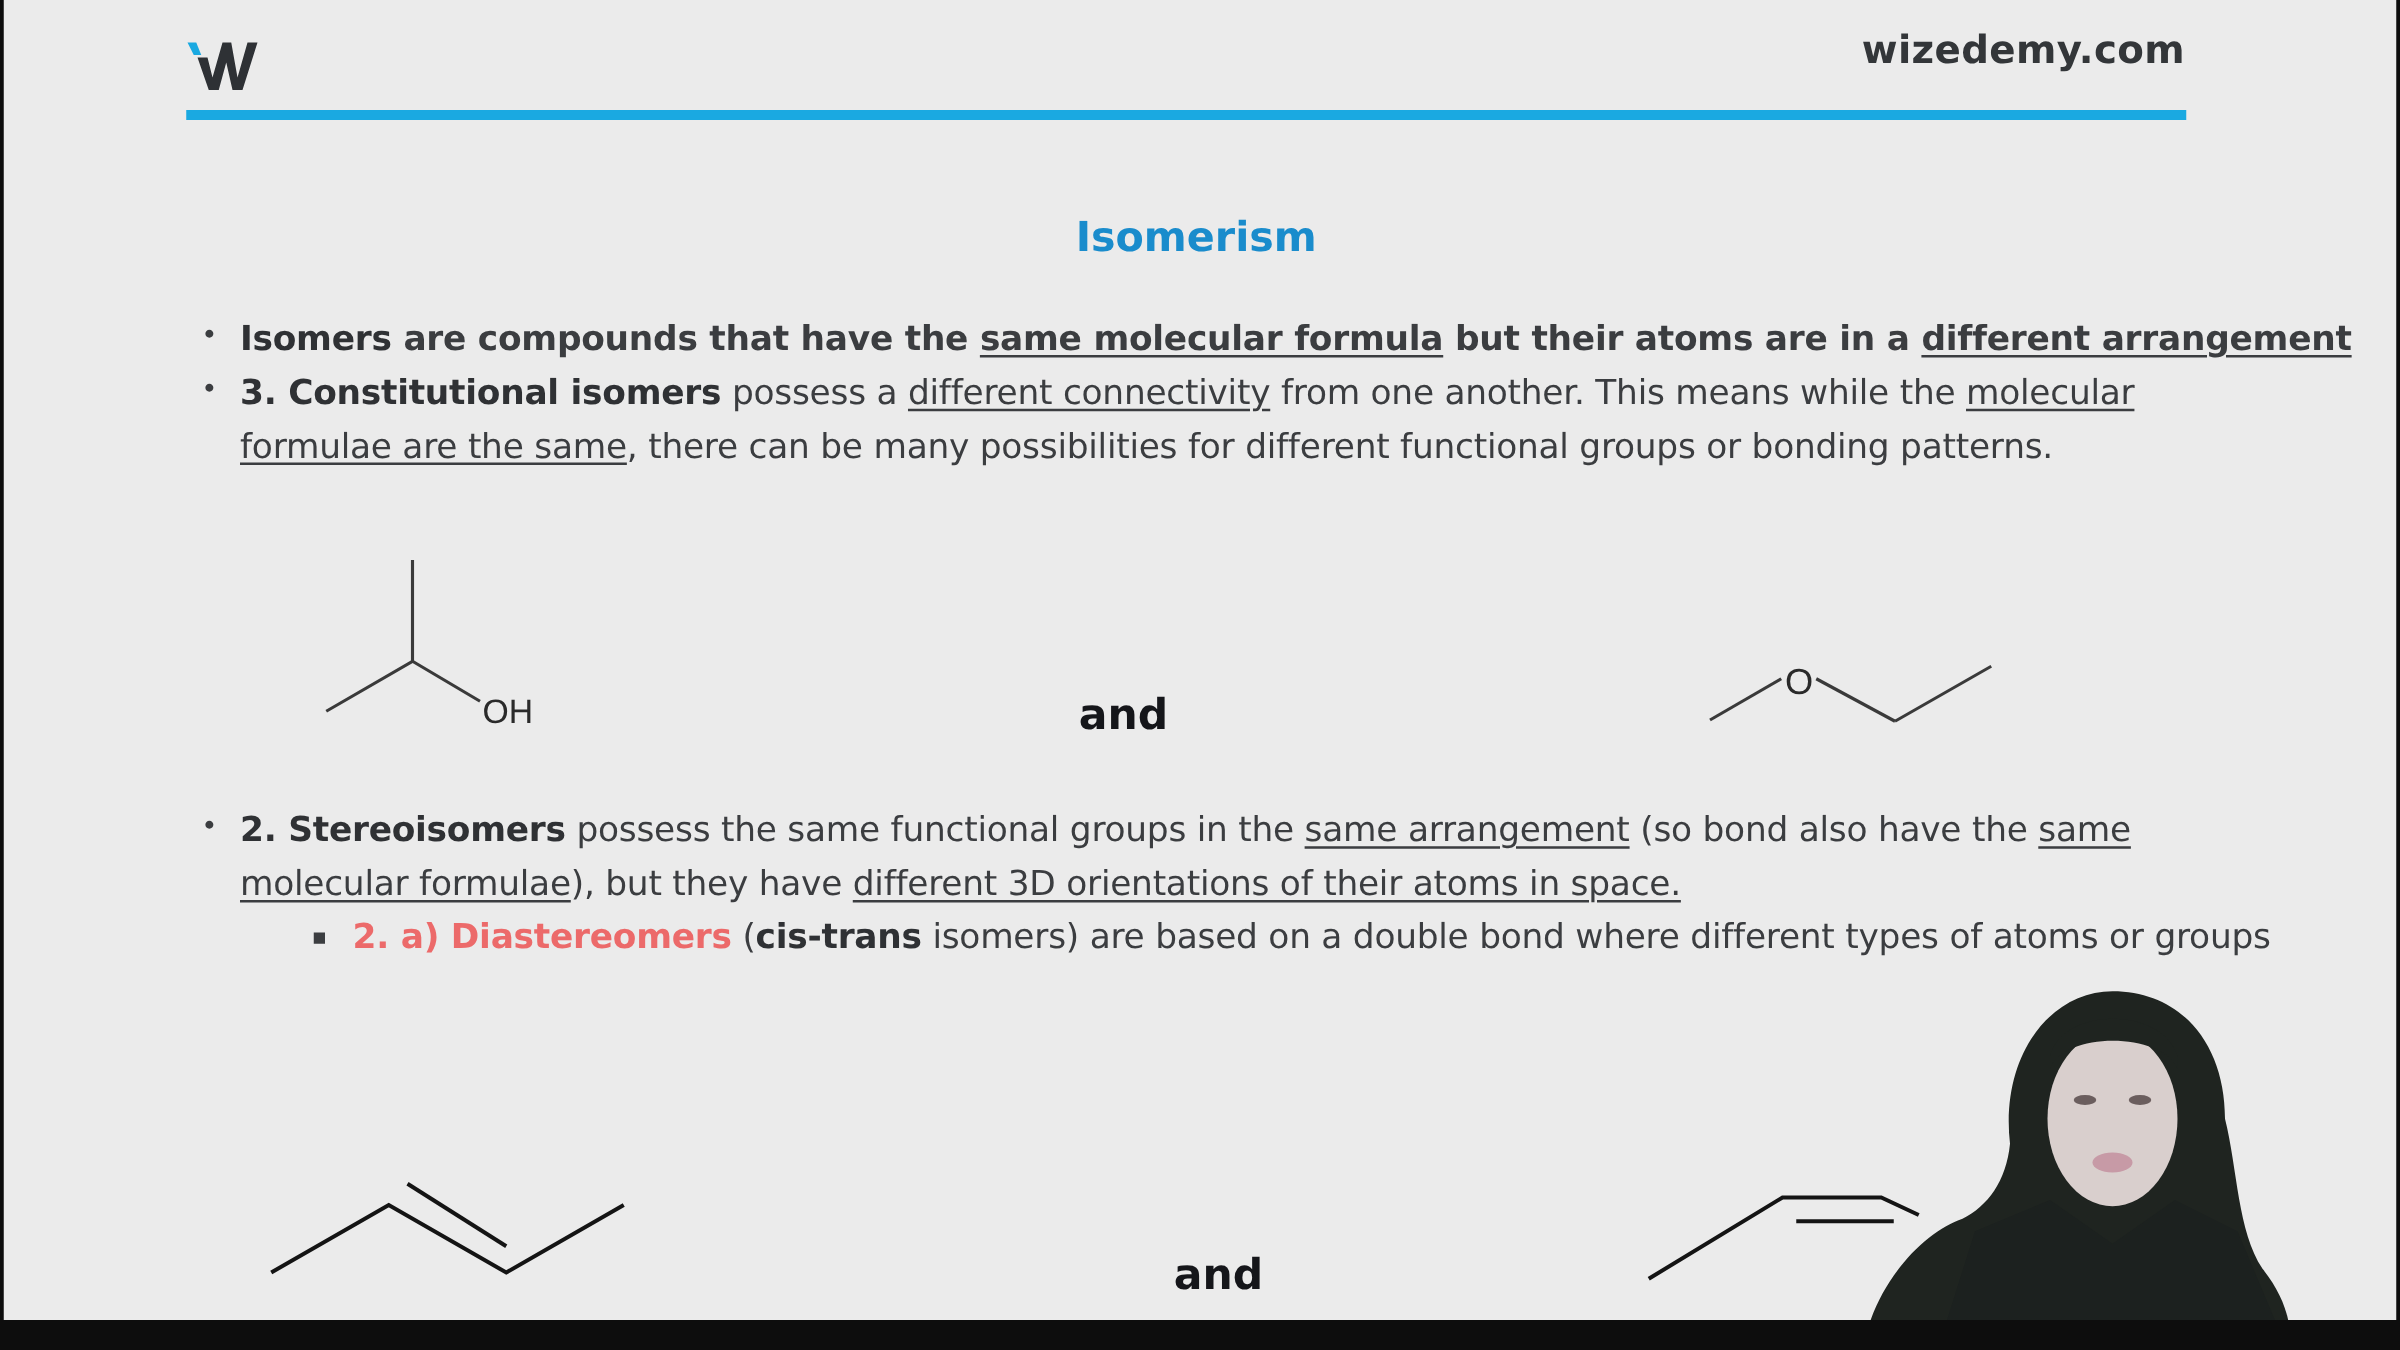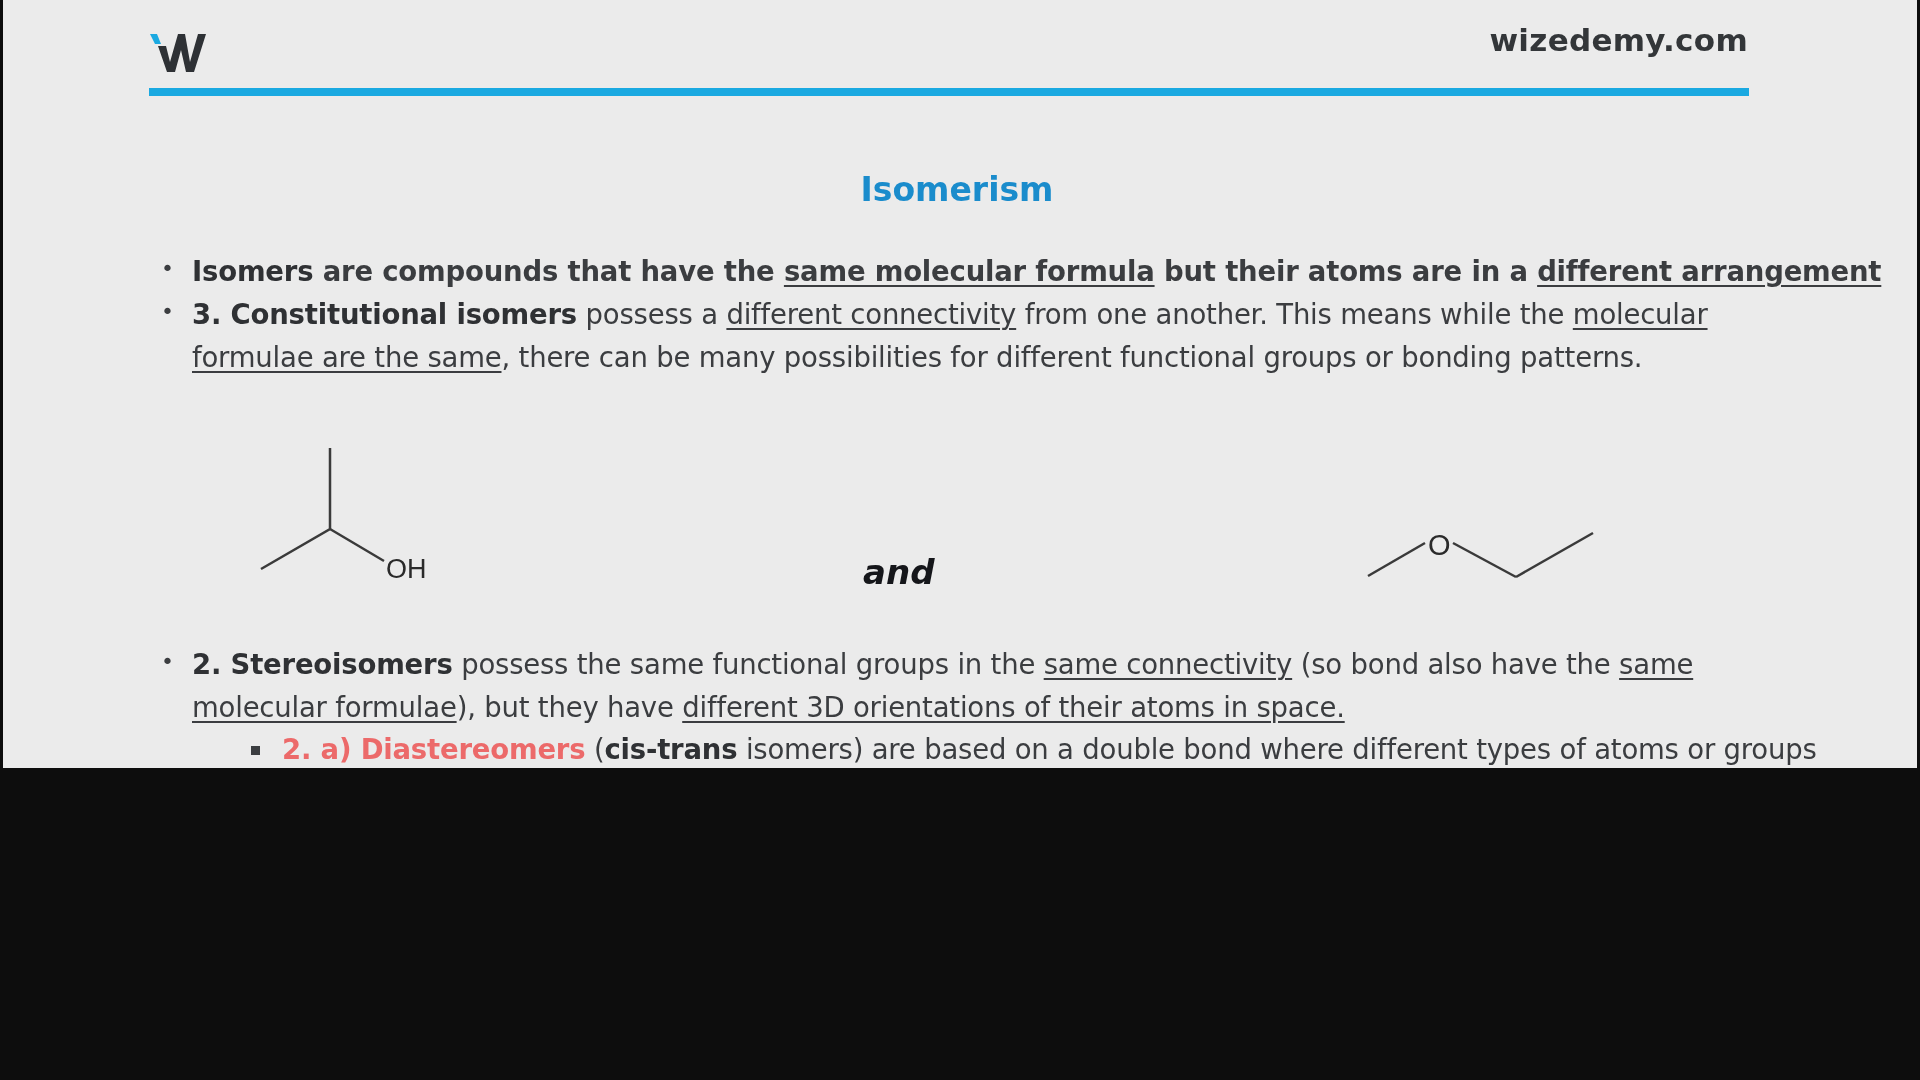--- a/index.html
+++ b/index.html
@@ -1,28 +1,28 @@
 <!DOCTYPE html>
 <html><head>
 <meta charset="utf-8">
 <style>
   html,body{margin:0;padding:0;}
   body{width:1920px;height:1080px;overflow:hidden;background:#0d0d0d;position:relative;font-family:"DejaVu Sans","Liberation Sans",sans-serif;}
-  .slide{position:absolute;left:3px;top:0;width:1914px;height:768px;background:#ebebeb;overflow:hidden;}
+  .slide{position:absolute;left:3px;top:0;width:1914px;height:1056px;background:#ebebeb;overflow:hidden;}
   .logo{position:absolute;left:145px;top:30px;width:62px;height:46px;}
   .site{position:absolute;right:169px;top:22px;font-size:31px;font-weight:bold;color:#333639;letter-spacing:0.3px;}
   .rule{position:absolute;left:146px;top:88px;width:1600px;height:8px;background:#1aa9e1;}
   .title{position:absolute;left:0;width:1868px;top:170px;text-align:center;font-size:33px;font-weight:bold;color:#1a8ccc;margin-left:20px;}
   .para{position:absolute;left:189px;font-size:27.5px;color:#3b3d40;line-height:43px;letter-spacing:-0.2px;white-space:nowrap;}
   .para b{color:#2f3134;}
   .u{text-decoration:underline;text-underline-offset:4px;text-decoration-thickness:2px;}
   .bullet{position:absolute;font-size:22px;color:#3b3d40;}
   .sq{position:absolute;width:9px;height:9px;background:#3b3d40;}
   .red{color:#ec6a6a;font-weight:bold;}
-  .and{position:absolute;font-size:34px;font-weight:bold;font-style:italic;color:#15161a;}
+  .and{position:absolute;font-size:34px;font-weight:bold;color:#15161a;}
   svg.mol{position:absolute;overflow:visible;}
   .presenter{position:absolute;left:1487px;top:785px;width:380px;height:295px;}
 </style>
 </head>
 <body>
 
 <div class="slide">
 
   <svg class="logo" viewBox="0 0 62 46">
     <path d="M2 4 L9 4 L13 14 L7 14 Z" fill="#1aa9e1"></path>
@@ -52,21 +52,21 @@
   <svg class="mol" style="left:1362px;top:515px;" width="240" height="80"></svg>
   <svg class="mol" style="left:1362px;top:515px;" width="240" height="80">
     <line x1="3" y1="61" x2="60" y2="28" stroke="#3a3a3a" stroke-width="2.5"></line>
     <line x1="88" y1="28" x2="151" y2="62" stroke="#3a3a3a" stroke-width="2.5"></line>
     <line x1="151" y1="62" x2="228" y2="18" stroke="#3a3a3a" stroke-width="2.5"></line>
     <text x="63" y="40" font-family="Liberation Sans, sans-serif" font-size="29" fill="#2a2a2a">O</text>
   </svg>
 
   <div class="bullet" style="left:158px;top:649px;">•</div>
   <div class="para" style="top:643px;">
-    <b>2. Stereoisomers</b><span> possess the same functional groups in the </span><span class="u">same connectivity</span><span> (so bond also have the </span><span class="u">same </span><br><span class="u">molecular formulae</span><span>), but  they have </span><span class="u">different 3D orientations of their atoms in space.</span>
+    <b>2. Stereoisomers</b><span> possess the same functional groups in the </span><span class="u">same arrangement</span><span> (so bond also have the </span><span class="u">same </span><br><span class="u">molecular formulae</span><span>), but  they have </span><span class="u">different 3D orientations of their atoms in space.</span>
   </div>
 
   <div class="sq" style="left:248px;top:746px;"></div>
   <div class="para" style="left:279px;top:728px;">
     <span class="red">2. a) Diastereomers</span><span> (</span><b>cis-trans</b><span> isomers) are based on a double bond where different types of atoms or groups</span><br>
   </div>
 
   <svg class="mol" style="left:210px;top:935px;" width="340" height="90">
     <polyline points="4,83 98,29 192,83 286,29" fill="none" stroke="#141414" stroke-width="3.2"></polyline>
     <line x1="113" y1="12" x2="192" y2="62" stroke="#141414" stroke-width="3.2"></line>

